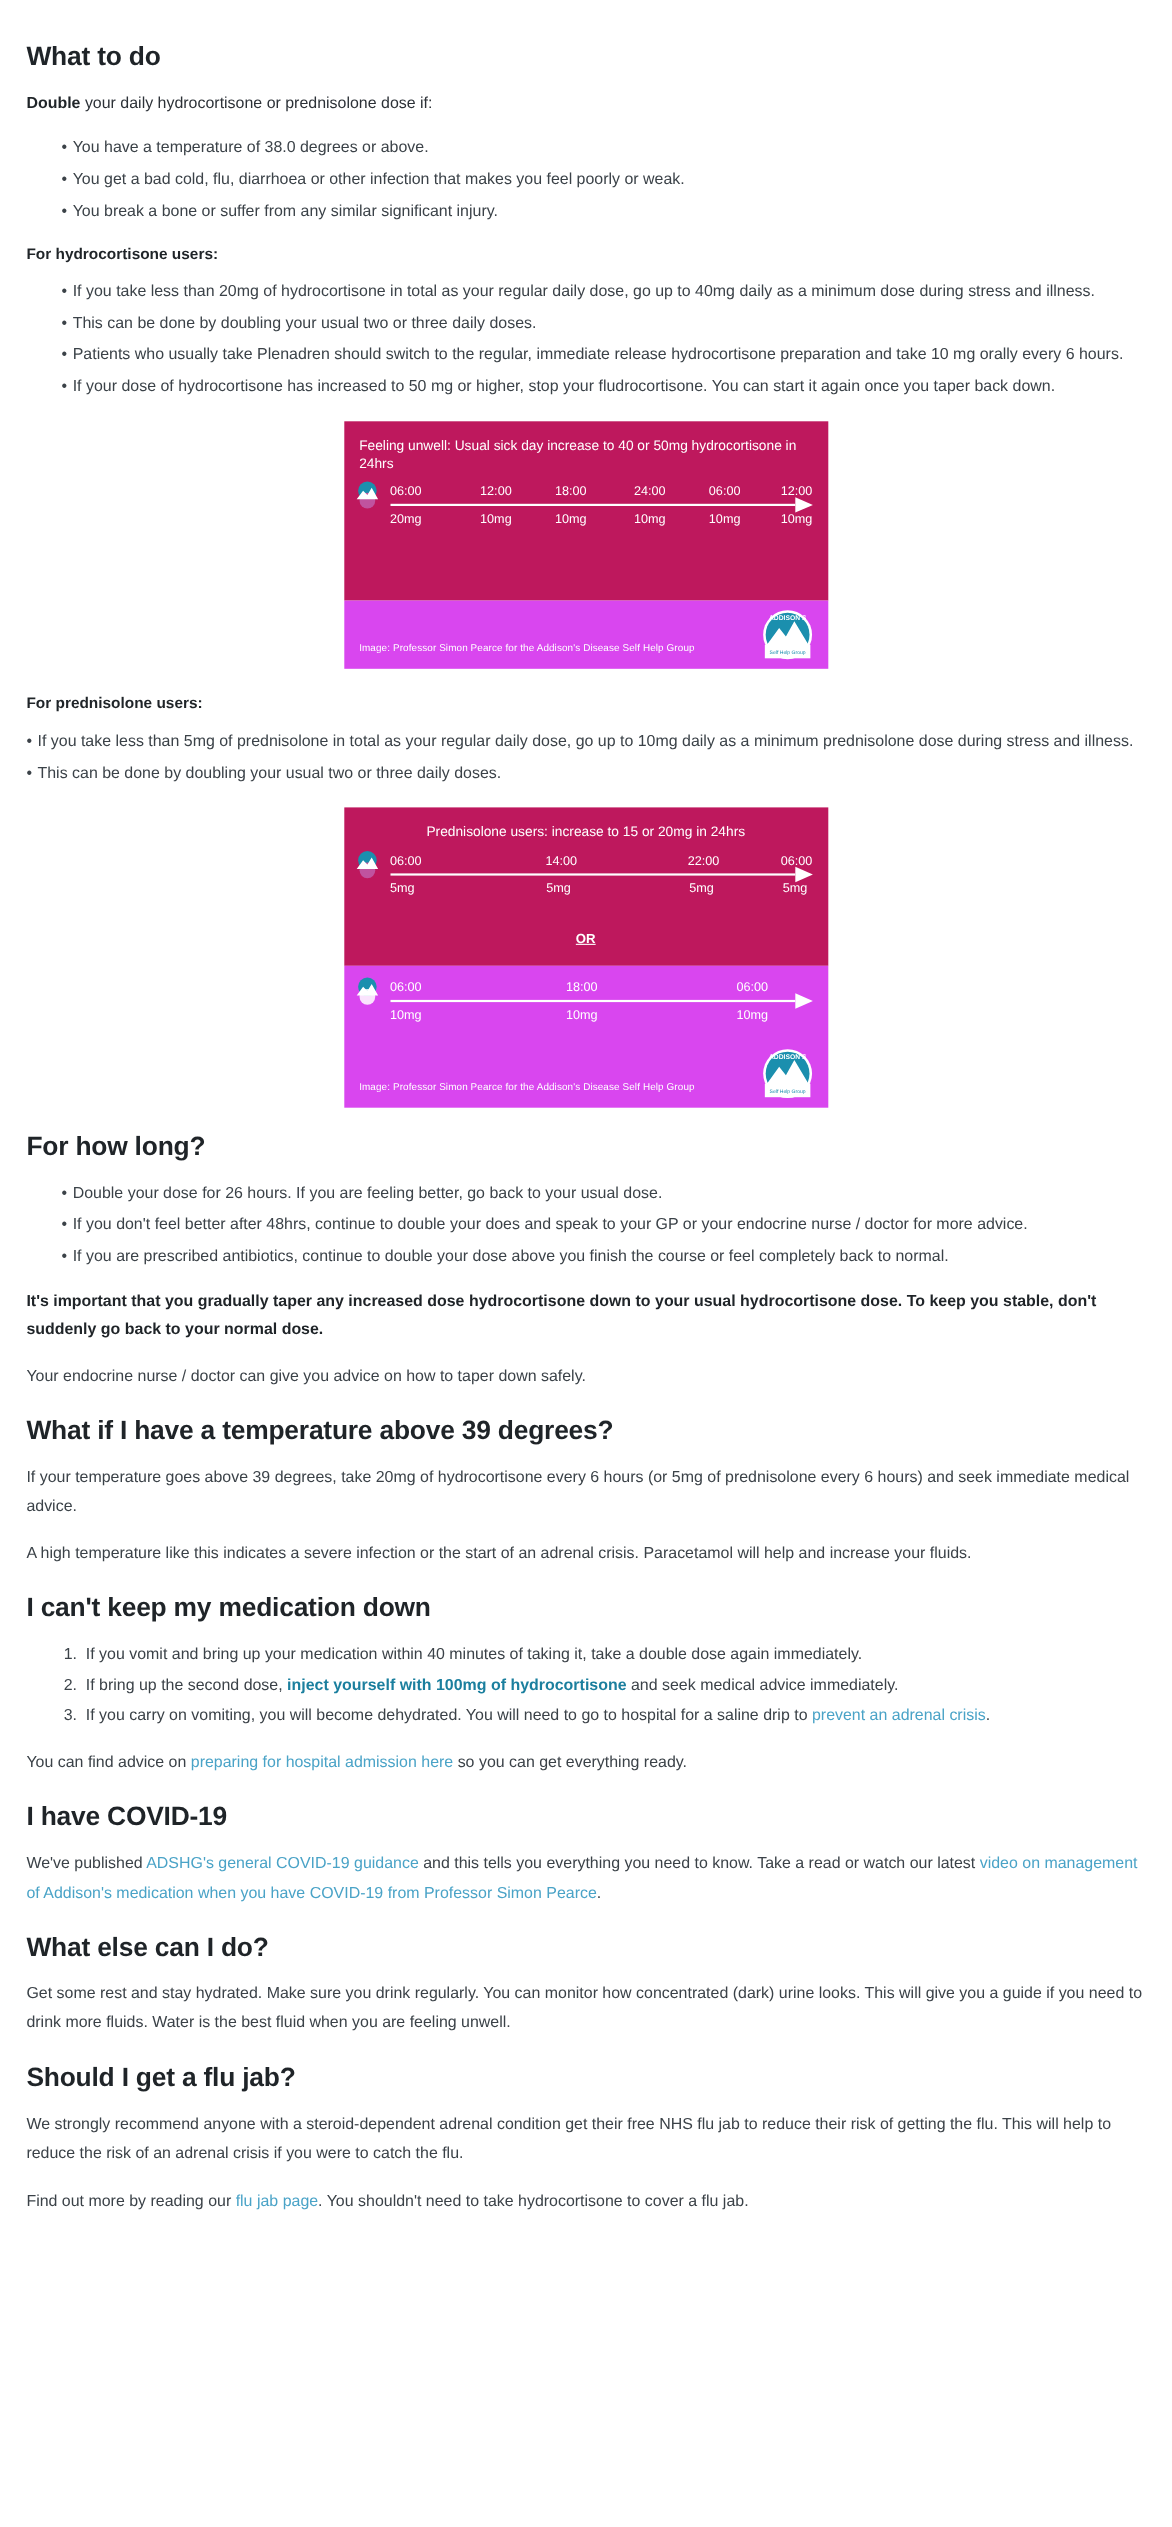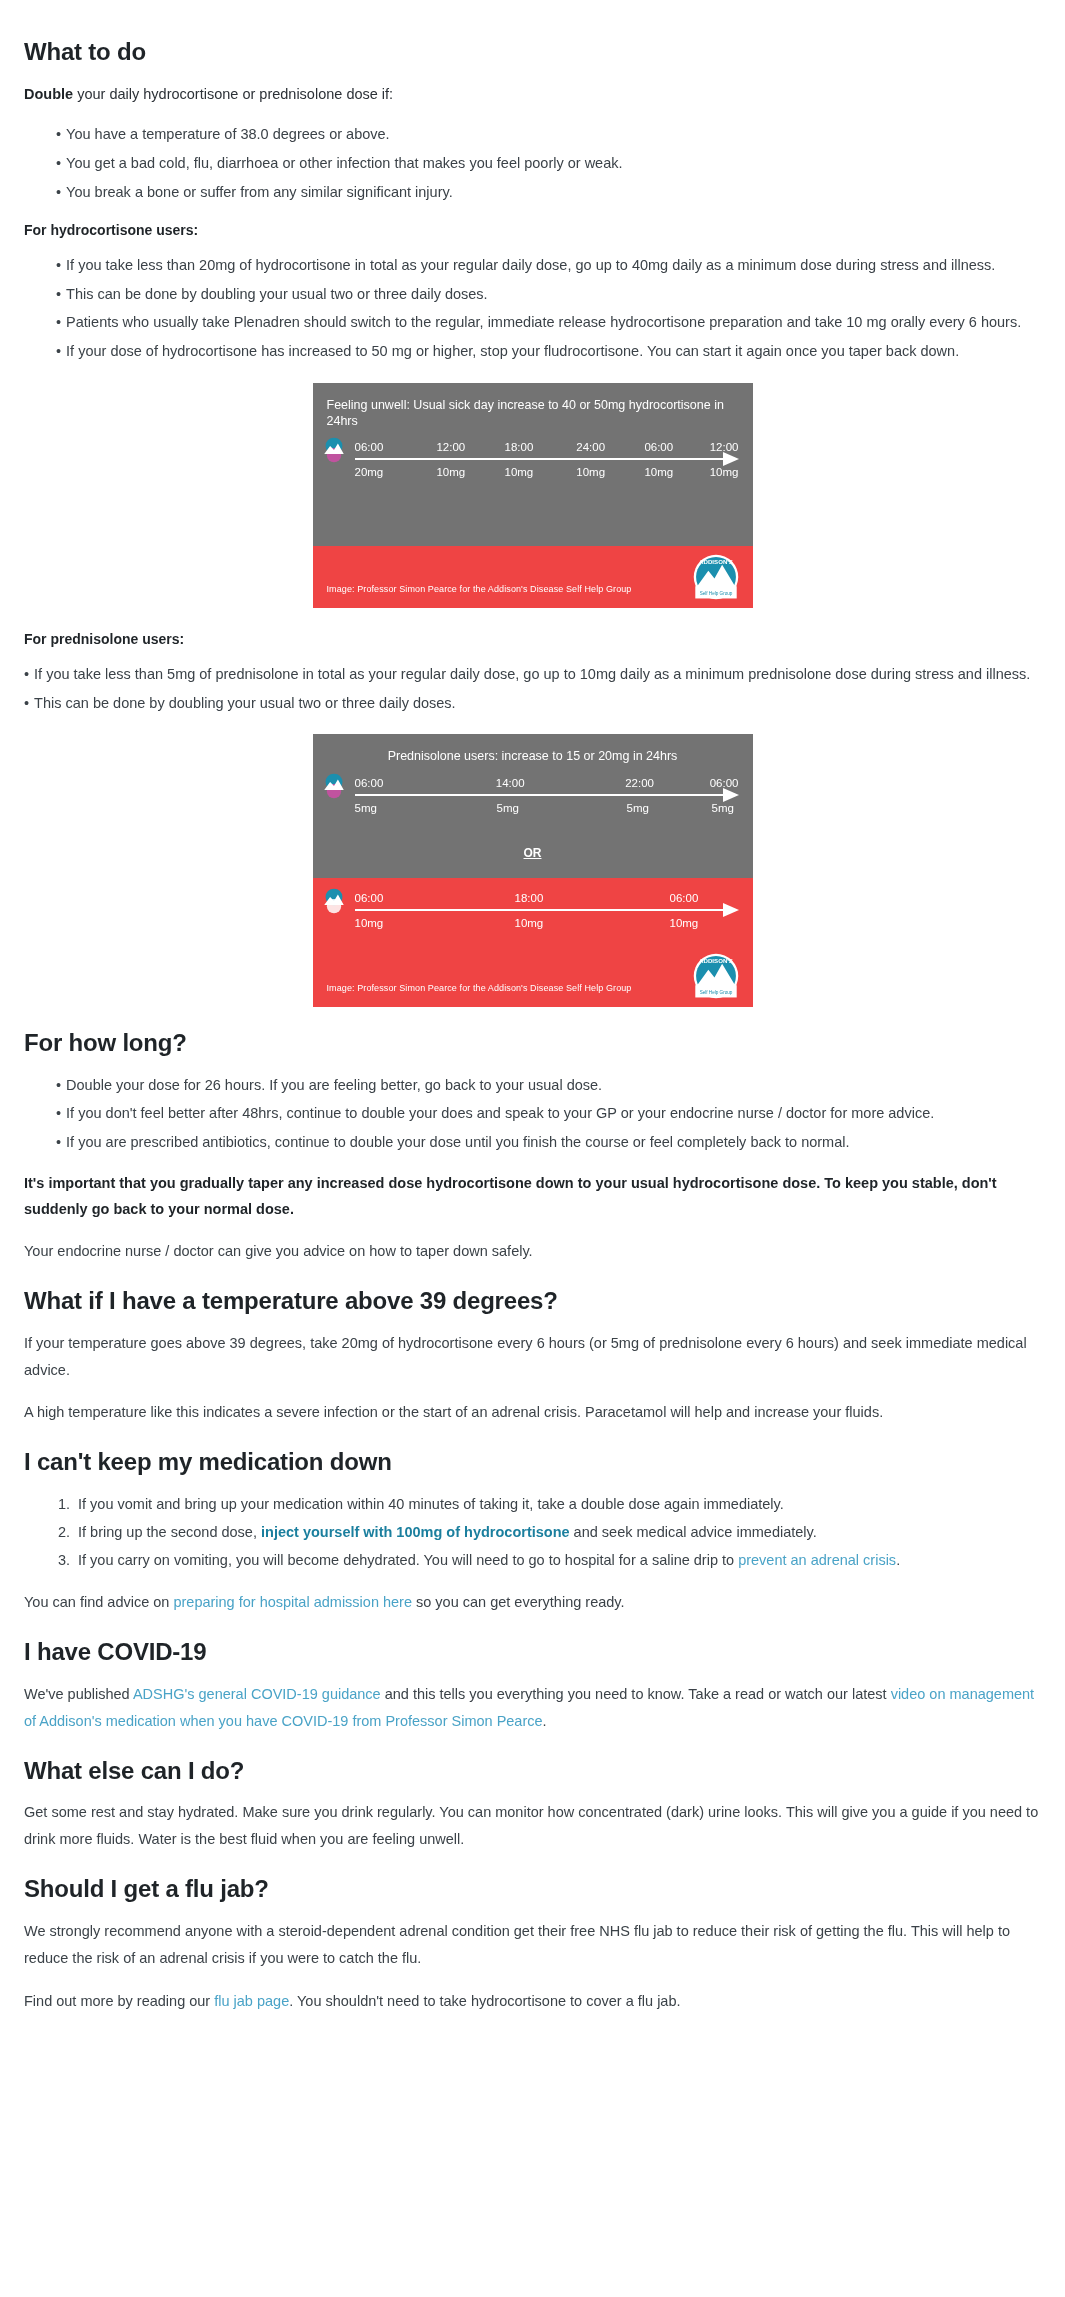--- a/index.html
+++ b/index.html
@@ -102,22 +102,22 @@
     display: flex;
     justify-content: center;
     margin: 18px 0 20px 0;
   }
   .infographic {
     width: 440px;
     font-family: "Liberation Sans", sans-serif;
   }
   .info2 { width: 440px; }
 
-  .band-teal { background: #737373; }
-  .band-purple { background: #ef4444; }
+  .band-teal { background: #be185d; }
+  .band-purple { background: #d946ef; }
 
   .ig-title {
     color: #ffffff;
     font-size: 12.5px;
     padding: 14px 12px 6px 14px;
     line-height: 1.3;
   }
   .ig-title.centered { text-align: center; padding-left: 0; padding-right: 0;}
 
   .timeline {
@@ -354,21 +354,21 @@
         </div>
       </div>
     </div>
   </div>
 
   <h2 class="section-title">For how long?</h2>
 
   <ul class="bullets">
     <li>Double your dose for 26 hours. If you are feeling better, go back to your usual dose.</li>
     <li>If you don't feel better after 48hrs, continue to double your does and speak to your GP or your endocrine nurse / doctor for more advice.</li>
-    <li>If you are prescribed antibiotics, continue to double your dose until you finish the course or feel completely back to normal.</li>
+    <li>If you are prescribed antibiotics, continue to double your dose above you finish the course or feel completely back to normal.</li>
   </ul>
 
   <p class="bold-para">It's important that you gradually taper any increased dose hydrocortisone down to your usual hydrocortisone dose. To keep you stable, don't suddenly go back to your normal dose.</p>
   <p class="body-text">Your endocrine nurse / doctor can give you advice on how to taper down safely.</p>
 
   <h2 class="section-title">What if I have a temperature above 39 degrees?</h2>
   <p class="body-text">If your temperature goes above 39 degrees, take 20mg of hydrocortisone every 6 hours (or 5mg of prednisolone every 6 hours) and seek immediate medical advice.</p>
   <p class="body-text">A high temperature like this indicates a severe infection or the start of an adrenal crisis. Paracetamol will help and increase your fluids.</p>
 
   <h2 class="section-title">I can't keep my medication down</h2>

